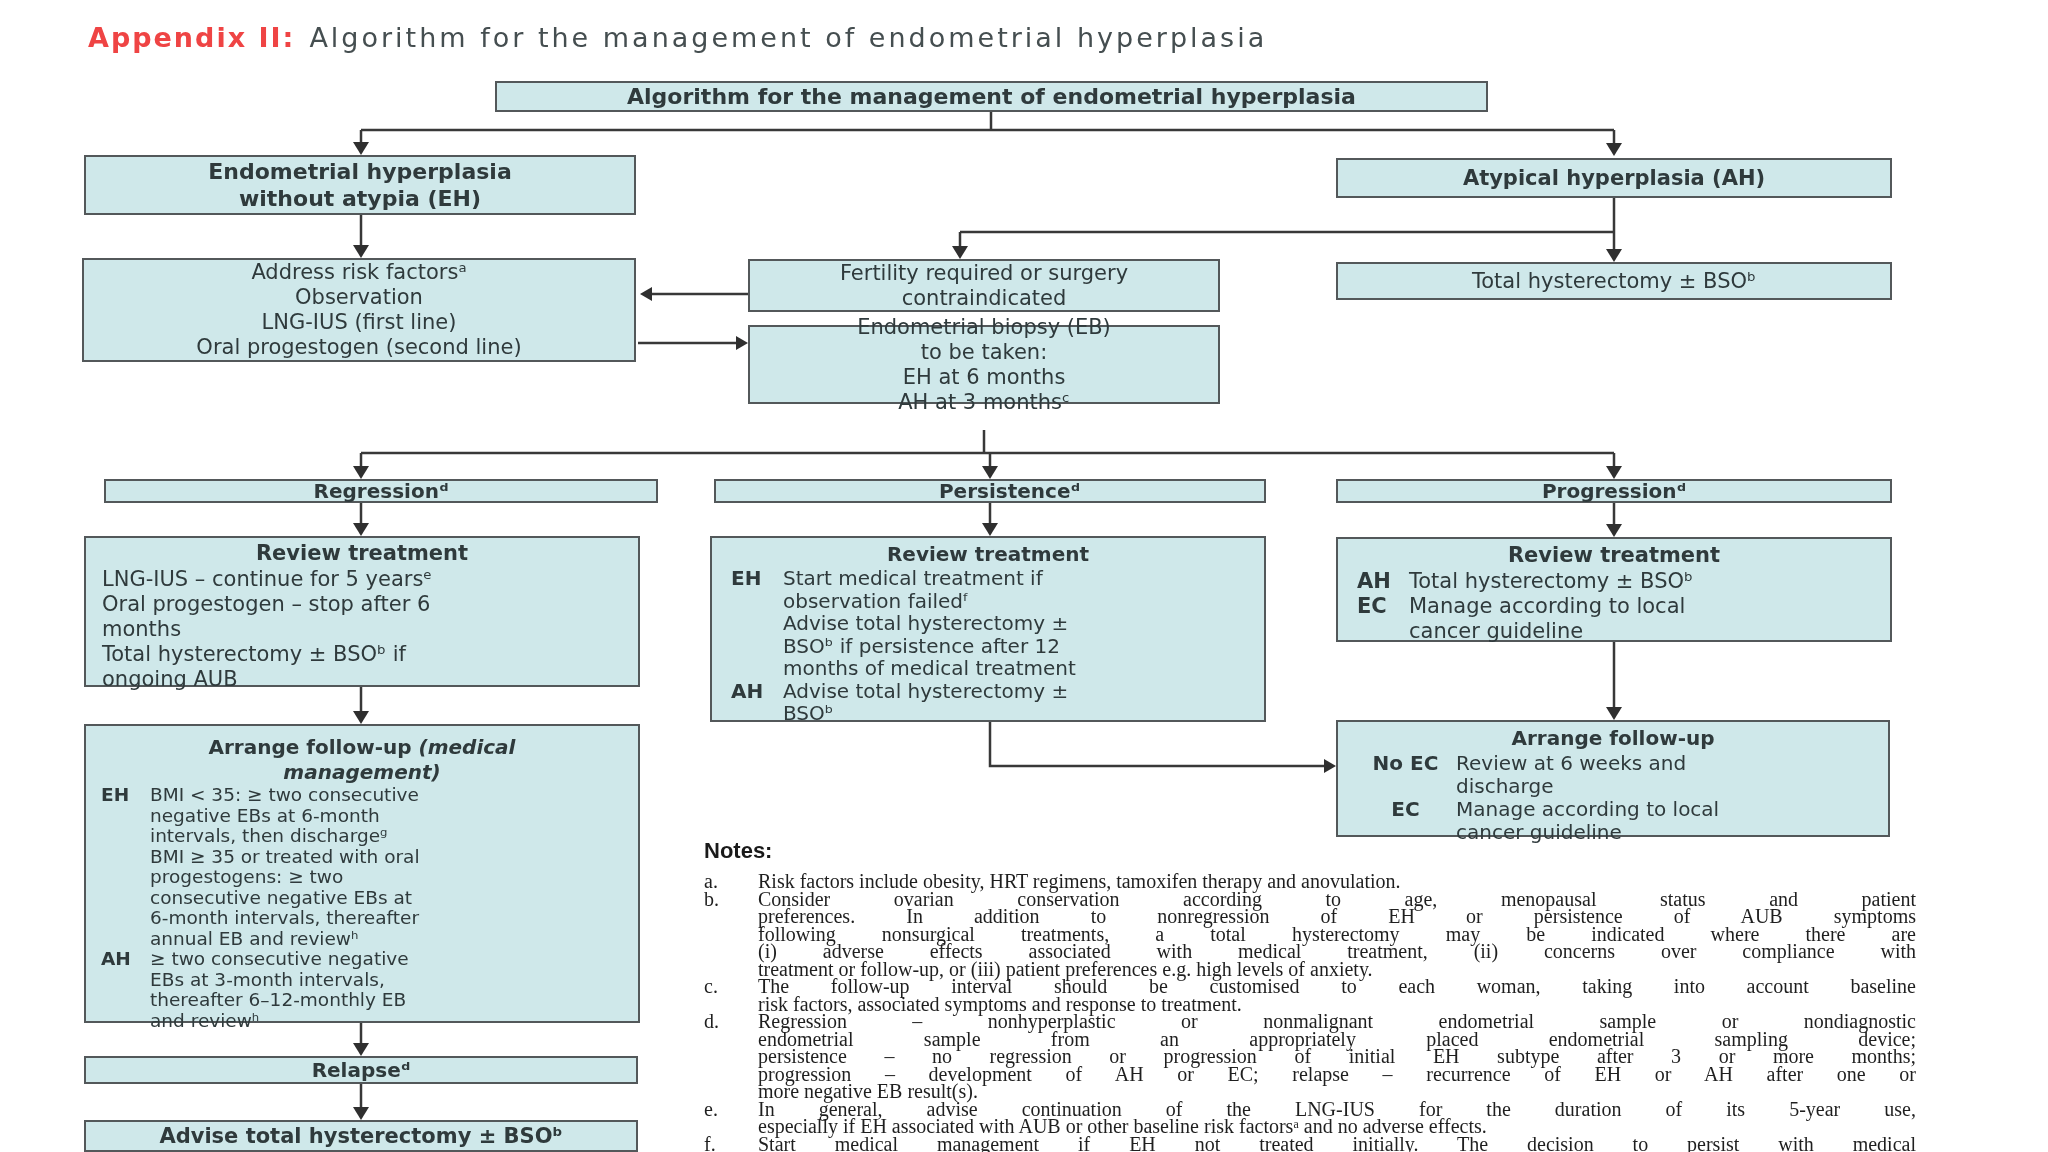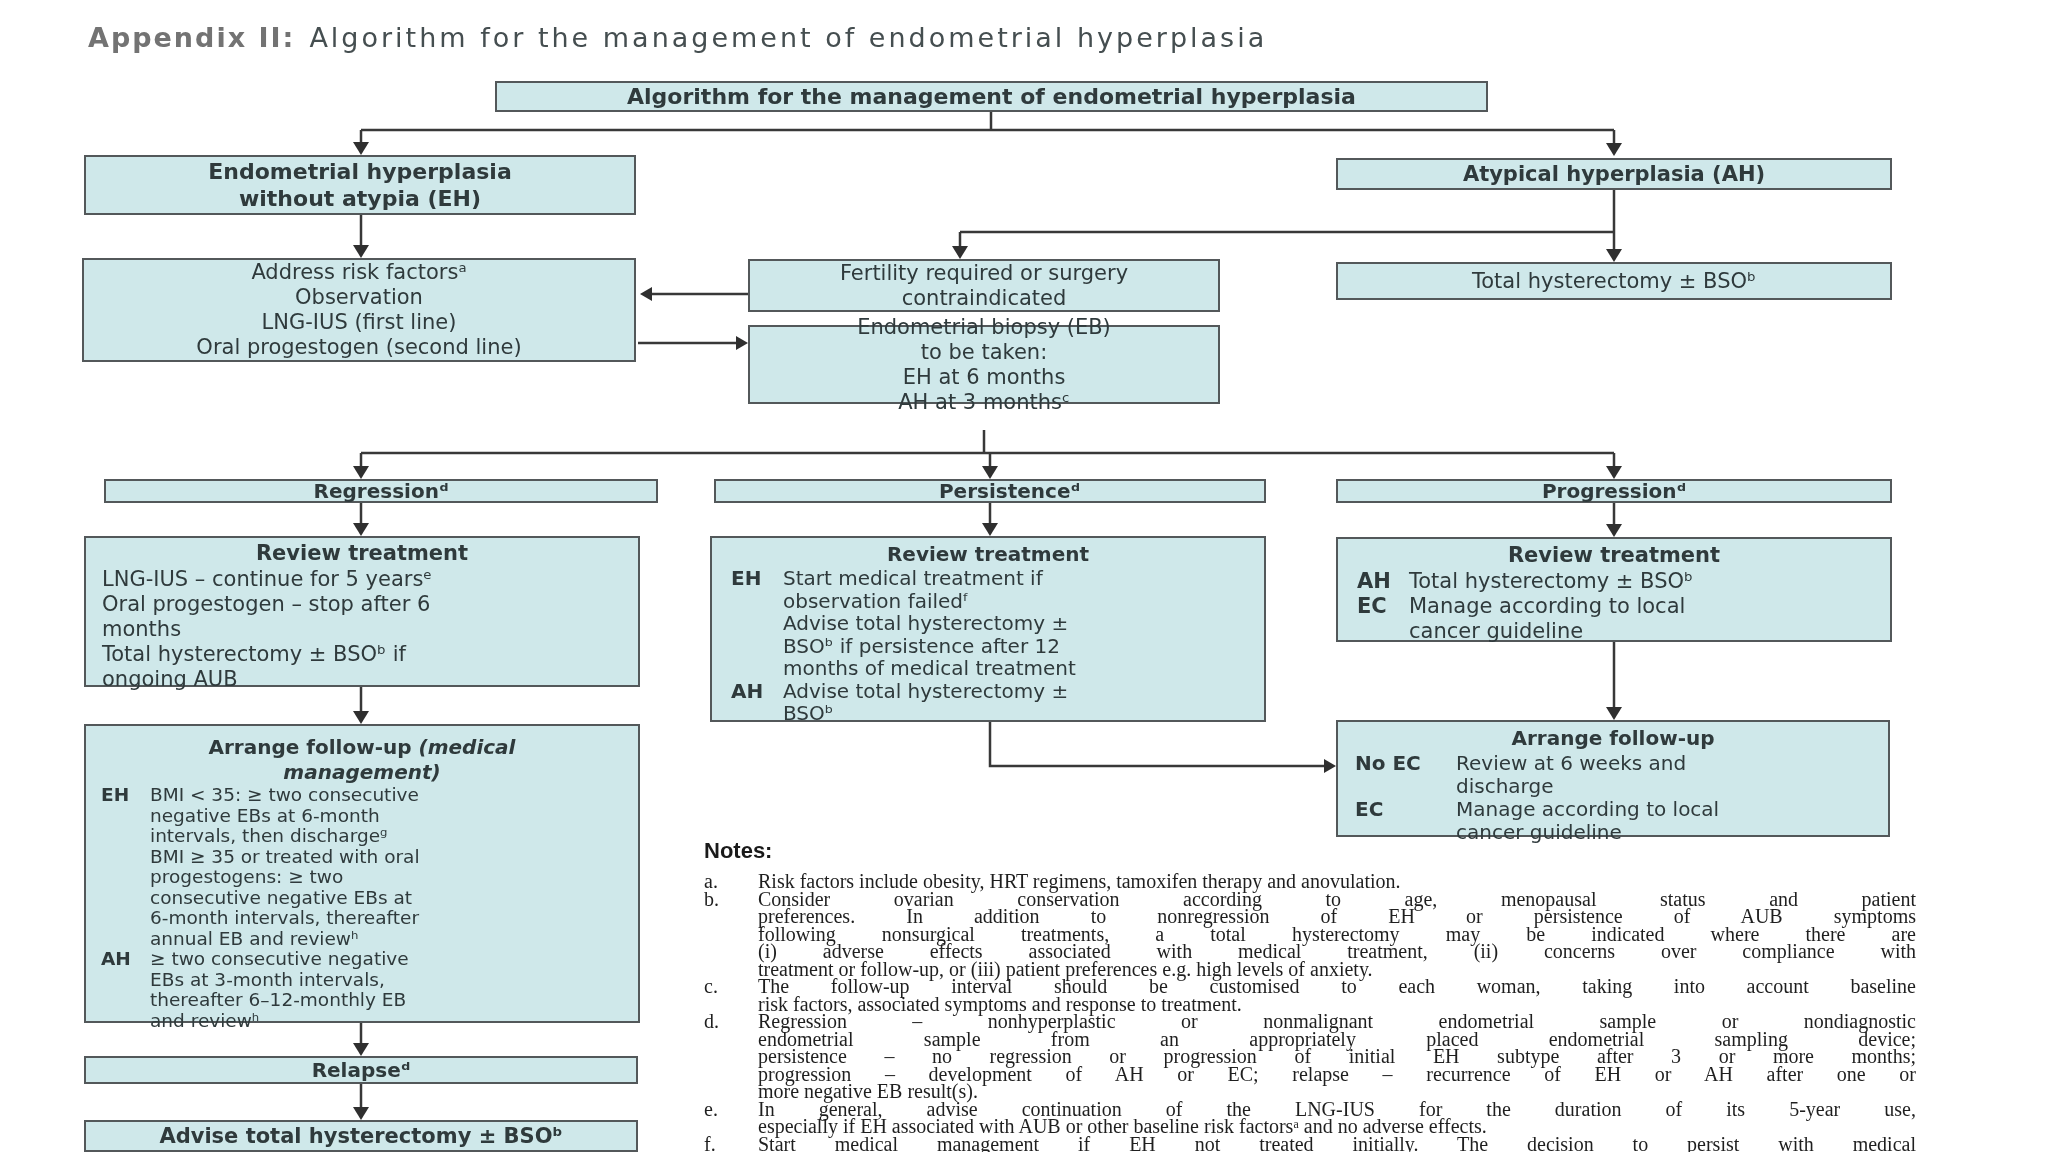--- a/index.html
+++ b/index.html
@@ -1,34 +1,34 @@
 <!DOCTYPE html>
 <html><head>
 <meta charset="utf-8">
 <style>
   html,body{margin:0;padding:0;background:#ffffff;}
   #page{position:relative;width:2048px;height:1152px;background:#ffffff;overflow:hidden;
         font-family:"DejaVu Sans",sans-serif;}
   #title{position:absolute;left:88px;top:22px;font-size:27px;letter-spacing:3px;color:#454e50;}
-  #title .pfx{color:#737373;font-weight:bold;margin-right:14px;letter-spacing:2px;}
+  #title .pfx{color:#ef4444;font-weight:bold;margin-right:14px;letter-spacing:2px;}
   svg.wires{position:absolute;left:0;top:0;pointer-events:none;}
   .box{position:absolute;box-sizing:border-box;background:#cfe8ea;border:2px solid #53585a;
        color:#2f3a3c;font-size:21px;line-height:25px;}
   .flexc{display:flex;flex-direction:column;justify-content:center;}
   .tc{text-align:center;}
   .bold{font-weight:bold;}
   .w600{font-weight:600;}
   .btitle{font-weight:bold;text-align:center;}
   .pl16 .ln{padding-left:16px;}
   .row{display:flex;}
   .rlab{font-weight:bold;flex:0 0 auto;}
   .rbody{flex:1 1 auto;}
   .rev .rlab{width:71px;padding-left:19px;box-sizing:border-box;}
   .fu1 .rlab{width:64px;padding-left:15px;box-sizing:border-box;}
-  .fu3 .rlab{width:118px;padding-left:17px;box-sizing:border-box;}
+  .fu3 .rlab{width:118px;padding-left:17px;box-sizing:border-box;text-align:center;}
   
   #box-root{font-size:22px;}
   #box-eh{font-size:22px;line-height:27px;}
   #box-ah{font-size:21px;}
   .lbl{font-size:20px;font-weight:bold;line-height:21px;}
   #box-review-persistence{font-size:20px;line-height:22.5px;padding-top:3px;}
   #box-review-persistence .btitle{line-height:26px;}
   #box-review-regression{padding-top:2px;}
   #box-review-regression .btitle{line-height:27px;}
   #box-followup-medical{font-size:18.5px;line-height:20.5px;padding-top:9px;}
@@ -95,21 +95,21 @@
 
   <div id="box-root" class="box flexc tc bold" style="left:495px;top:81px;width:993px;height:31px;">
     <div>Algorithm for the management of endometrial hyperplasia</div>
   </div>
 
   <div id="box-eh" class="box flexc tc bold" style="left:84px;top:155px;width:552px;height:60px;">
       <div class="ln">Endometrial hyperplasia</div>
       <div class="ln">without atypia (EH)</div>
     </div>
 
-  <div id="box-ah" class="box flexc tc bold" style="left:1336px;top:158px;width:556px;height:32px;">
+  <div id="box-ah" class="box flexc tc bold" style="left:1336px;top:158px;width:556px;height:40px;">
     <div>Atypical hyperplasia (AH)</div>
   </div>
 
   <div class="box flexc tc" style="left:82px;top:258px;width:554px;height:104px;">
       <div class="ln">Address risk factorsᵃ</div>
       <div class="ln">Observation</div>
       <div class="ln">LNG-IUS (first line)</div>
       <div class="ln">Oral progestogen (second line)</div>
     </div>
 

